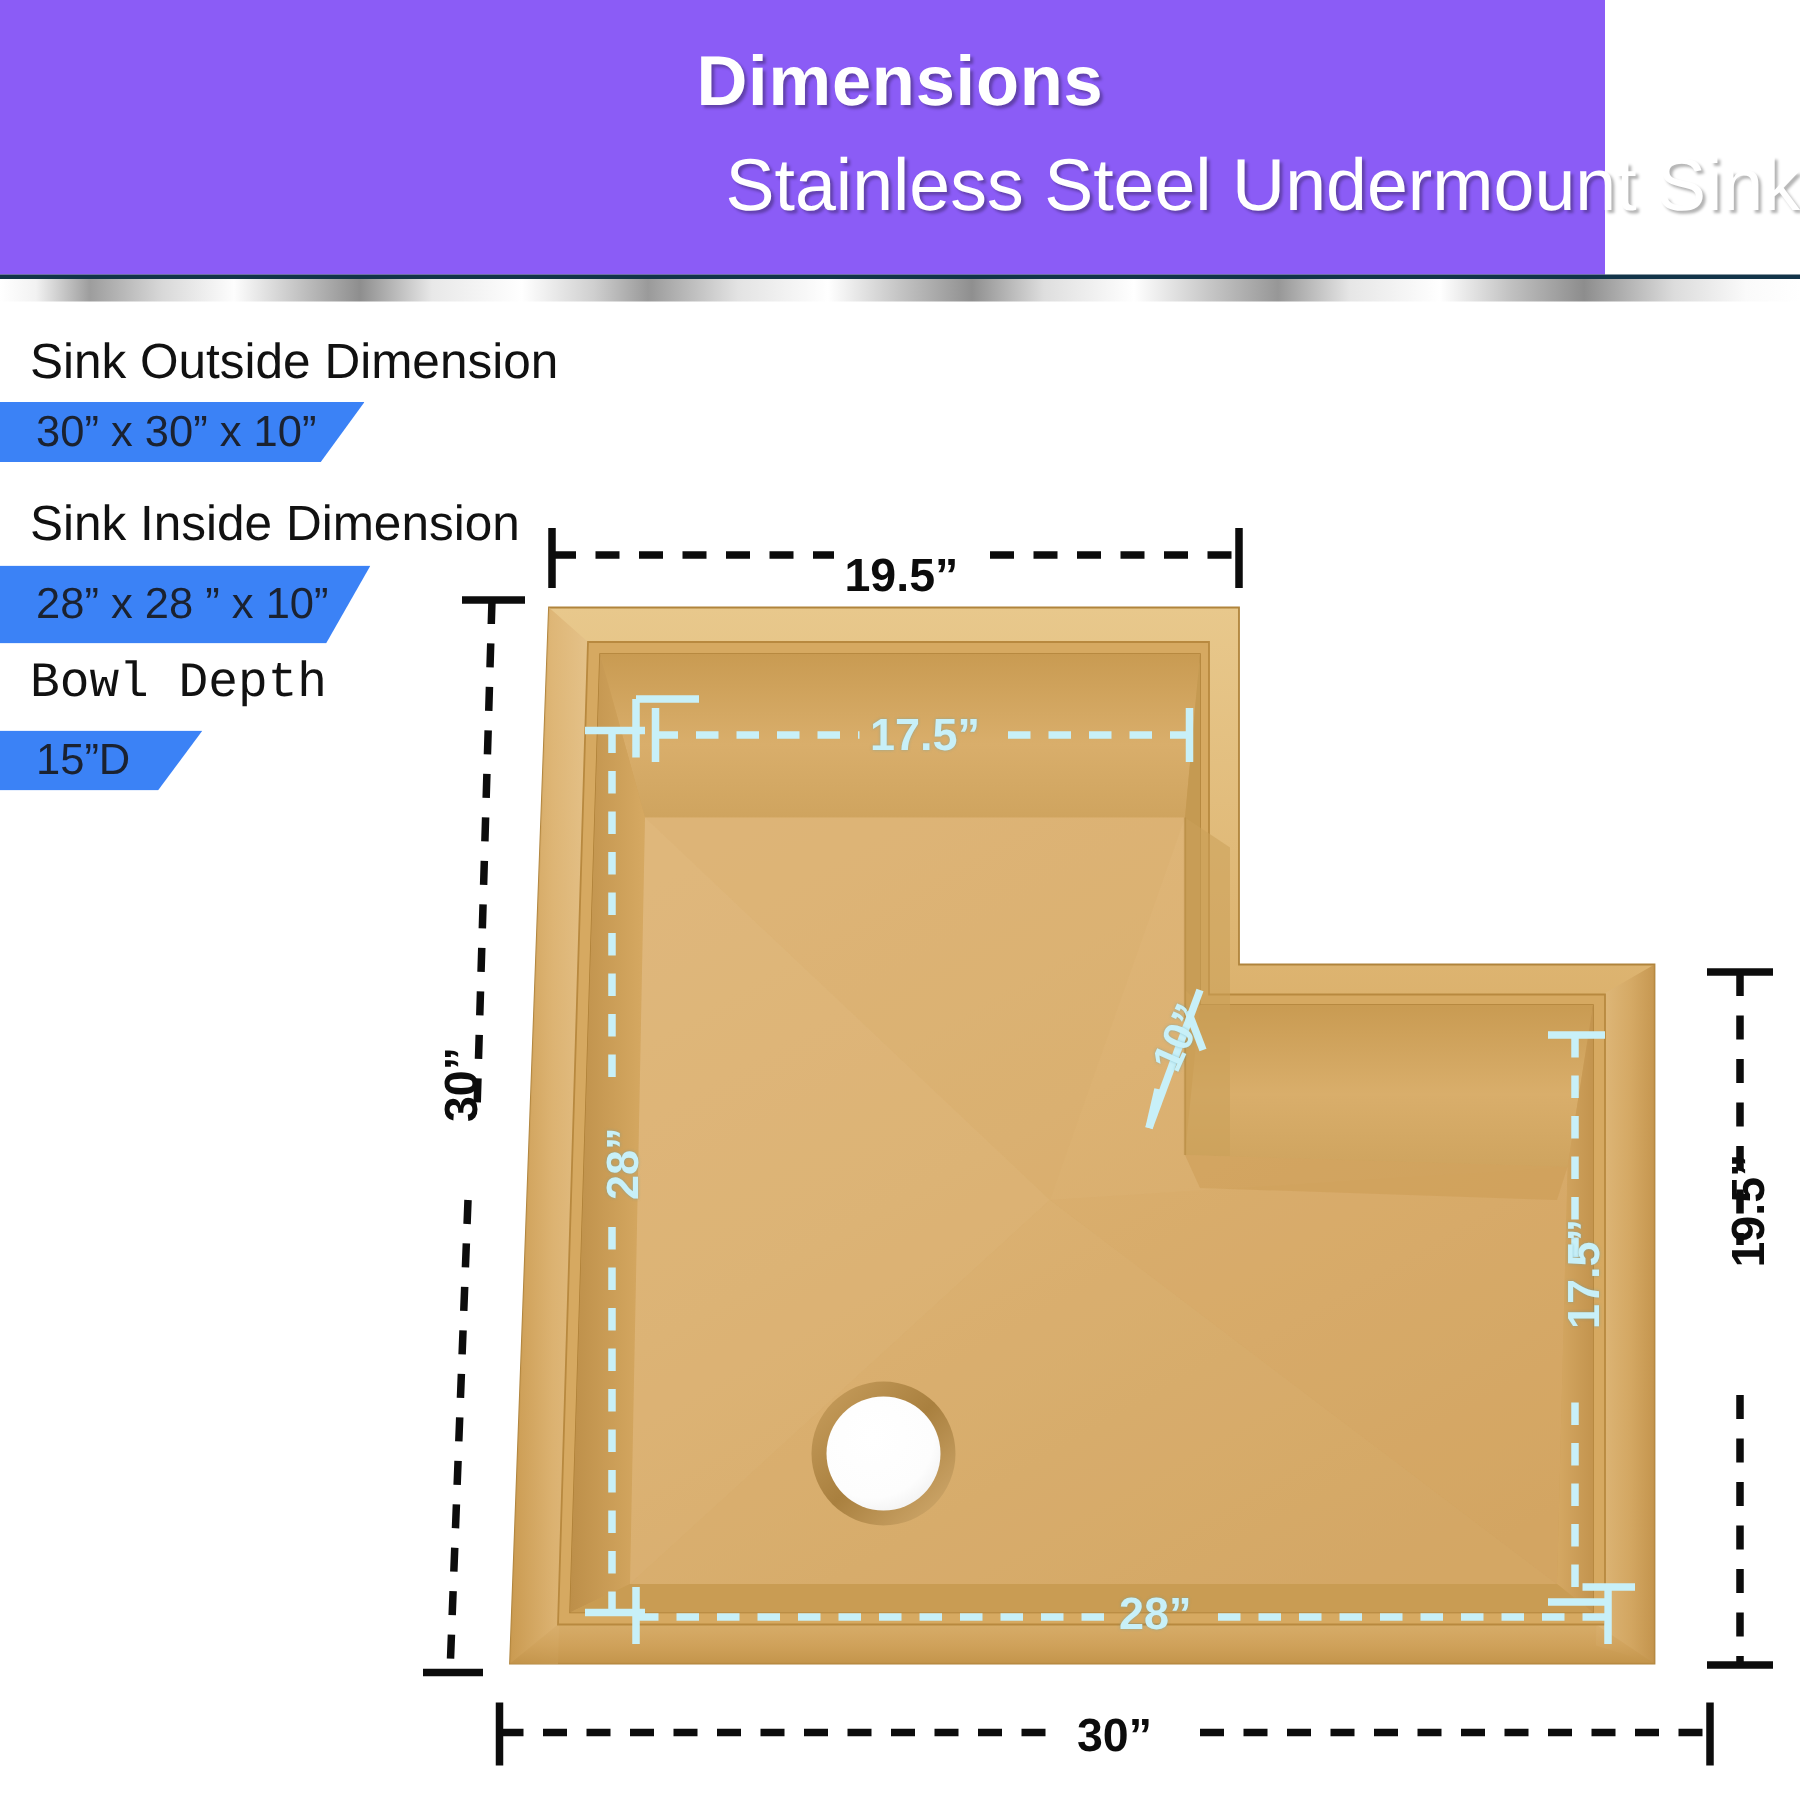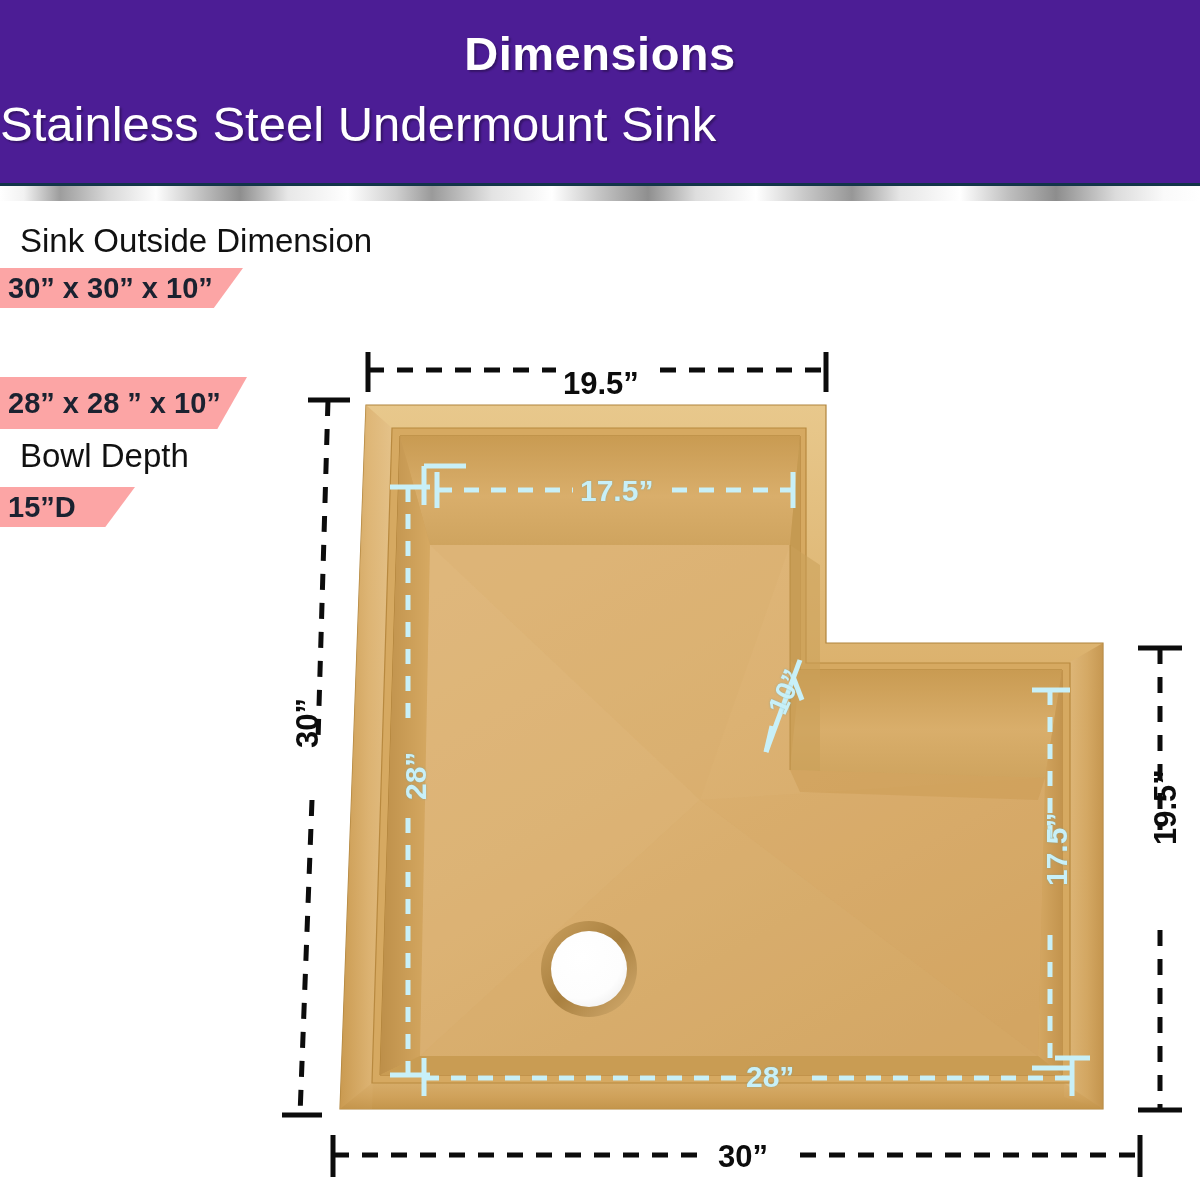--- a/index.html
+++ b/index.html
@@ -7,34 +7,34 @@
     width:1200px;height:1200px;
     background:#ffffff;
     font-family:"Liberation Sans","DejaVu Sans",sans-serif;
     overflow:hidden;
     position:relative;
   }
   .page{position:relative;width:1200px;height:1200px;overflow:hidden;}
 
   
   .header{
-    position:absolute;left:0;top:0;width:1200px;height:183px;
-    background:#4c1d95;
+    position:absolute;left:0;top:0;width:1070px;height:183px;
+    background:#8b5cf6;
   }
   .header-title{
     position:absolute;left:0;top:26px;width:1200px;
     text-align:center;
     color:#ffffff;
     font-size:47px;font-weight:bold;
     letter-spacing:0.5px;
     text-shadow:2px 2px 2px rgba(0,0,0,0.30);
   }
   .header-sub{
     position:absolute;left:0;top:96px;width:1200px;
-    text-align:left;
+    text-align:right;
     color:#ffffff;
     font-size:49px;font-weight:400;
     letter-spacing:0px;
     text-shadow:2px 2px 2px rgba(0,0,0,0.30);
   }
   .header-rule{
     position:absolute;left:0;top:183px;width:1200px;height:3px;
     background:#123449;
   }
   .metal-strip{
@@ -50,35 +50,35 @@
 
   
   .spec{position:absolute;}
   .spec-title{
     color:#111111;
     font-size:33px;font-weight:400;
     white-space:nowrap;
   }
   .spec-banner{
     position:absolute;
-    background:#fca5a5;
+    background:#3b82f6;
     color:#1b2230;
-    font-size:29px;font-weight:700;
+    font-size:29px;font-weight:400;
     white-space:nowrap;
     display:flex;align-items:center;
-    padding-left:8px;
+    padding-left:24px;
     box-sizing:border-box;
   }
   .s1-title{left:20px;top:222px;}
   .s1-banner{left:0px;top:268px;width:243px;height:40px;
     clip-path:polygon(0 0, 100% 0, 88% 100%, 0 100%);}
   .s2-title{left:20px;top:330px;}
   .s2-banner{left:0px;top:377px;width:247px;height:52px;
     clip-path:polygon(0 0, 100% 0, 88% 100%, 0 100%);}
-  .s3-title{left:20px;top:437px;}
+  .s3-title{left:20px;top:437px;font-family:Liberation Mono, monospace;}
   .s3-banner{left:0px;top:487px;width:135px;height:40px;
     clip-path:polygon(0 0, 100% 0, 78% 100%, 0 100%);}
 
   
   .sink-svg{position:absolute;left:0;top:0;width:1200px;height:1200px;}
 
   
   .dim{position:absolute;white-space:nowrap;font-weight:bold;}
   .dim-black{color:#0c0c0c;font-size:31px;}
   .dim-cyan{color:#c8f0f8;font-size:30px;
@@ -103,20 +103,21 @@
   <div class="header">
     <div class="header-title">Dimensions</div>
     <div class="header-sub">Stainless Steel Undermount Sink</div>
   </div>
   <div class="header-rule"></div>
   <div class="metal-strip"></div>
 
   <div class="spec spec-title s1-title">Sink Outside Dimension</div>
   <div class="spec-banner s1-banner">30” x 30” x 10”</div>
 
+  <div class="spec spec-title s2-title">Sink Inside Dimension</div>
   <div class="spec-banner s2-banner">28” x 28 ” x 10”</div>
 
   <div class="spec spec-title s3-title">Bowl Depth</div>
   <div class="spec-banner s3-banner">15”D</div>
 
   <svg class="sink-svg" viewBox="0 0 1200 1200">
     <defs>
       <linearGradient id="rimTop" x1="0" y1="0" x2="0" y2="1">
         <stop offset="0%" stop-color="#e8c88c"></stop>
         <stop offset="45%" stop-color="#d9ad67"></stop>

